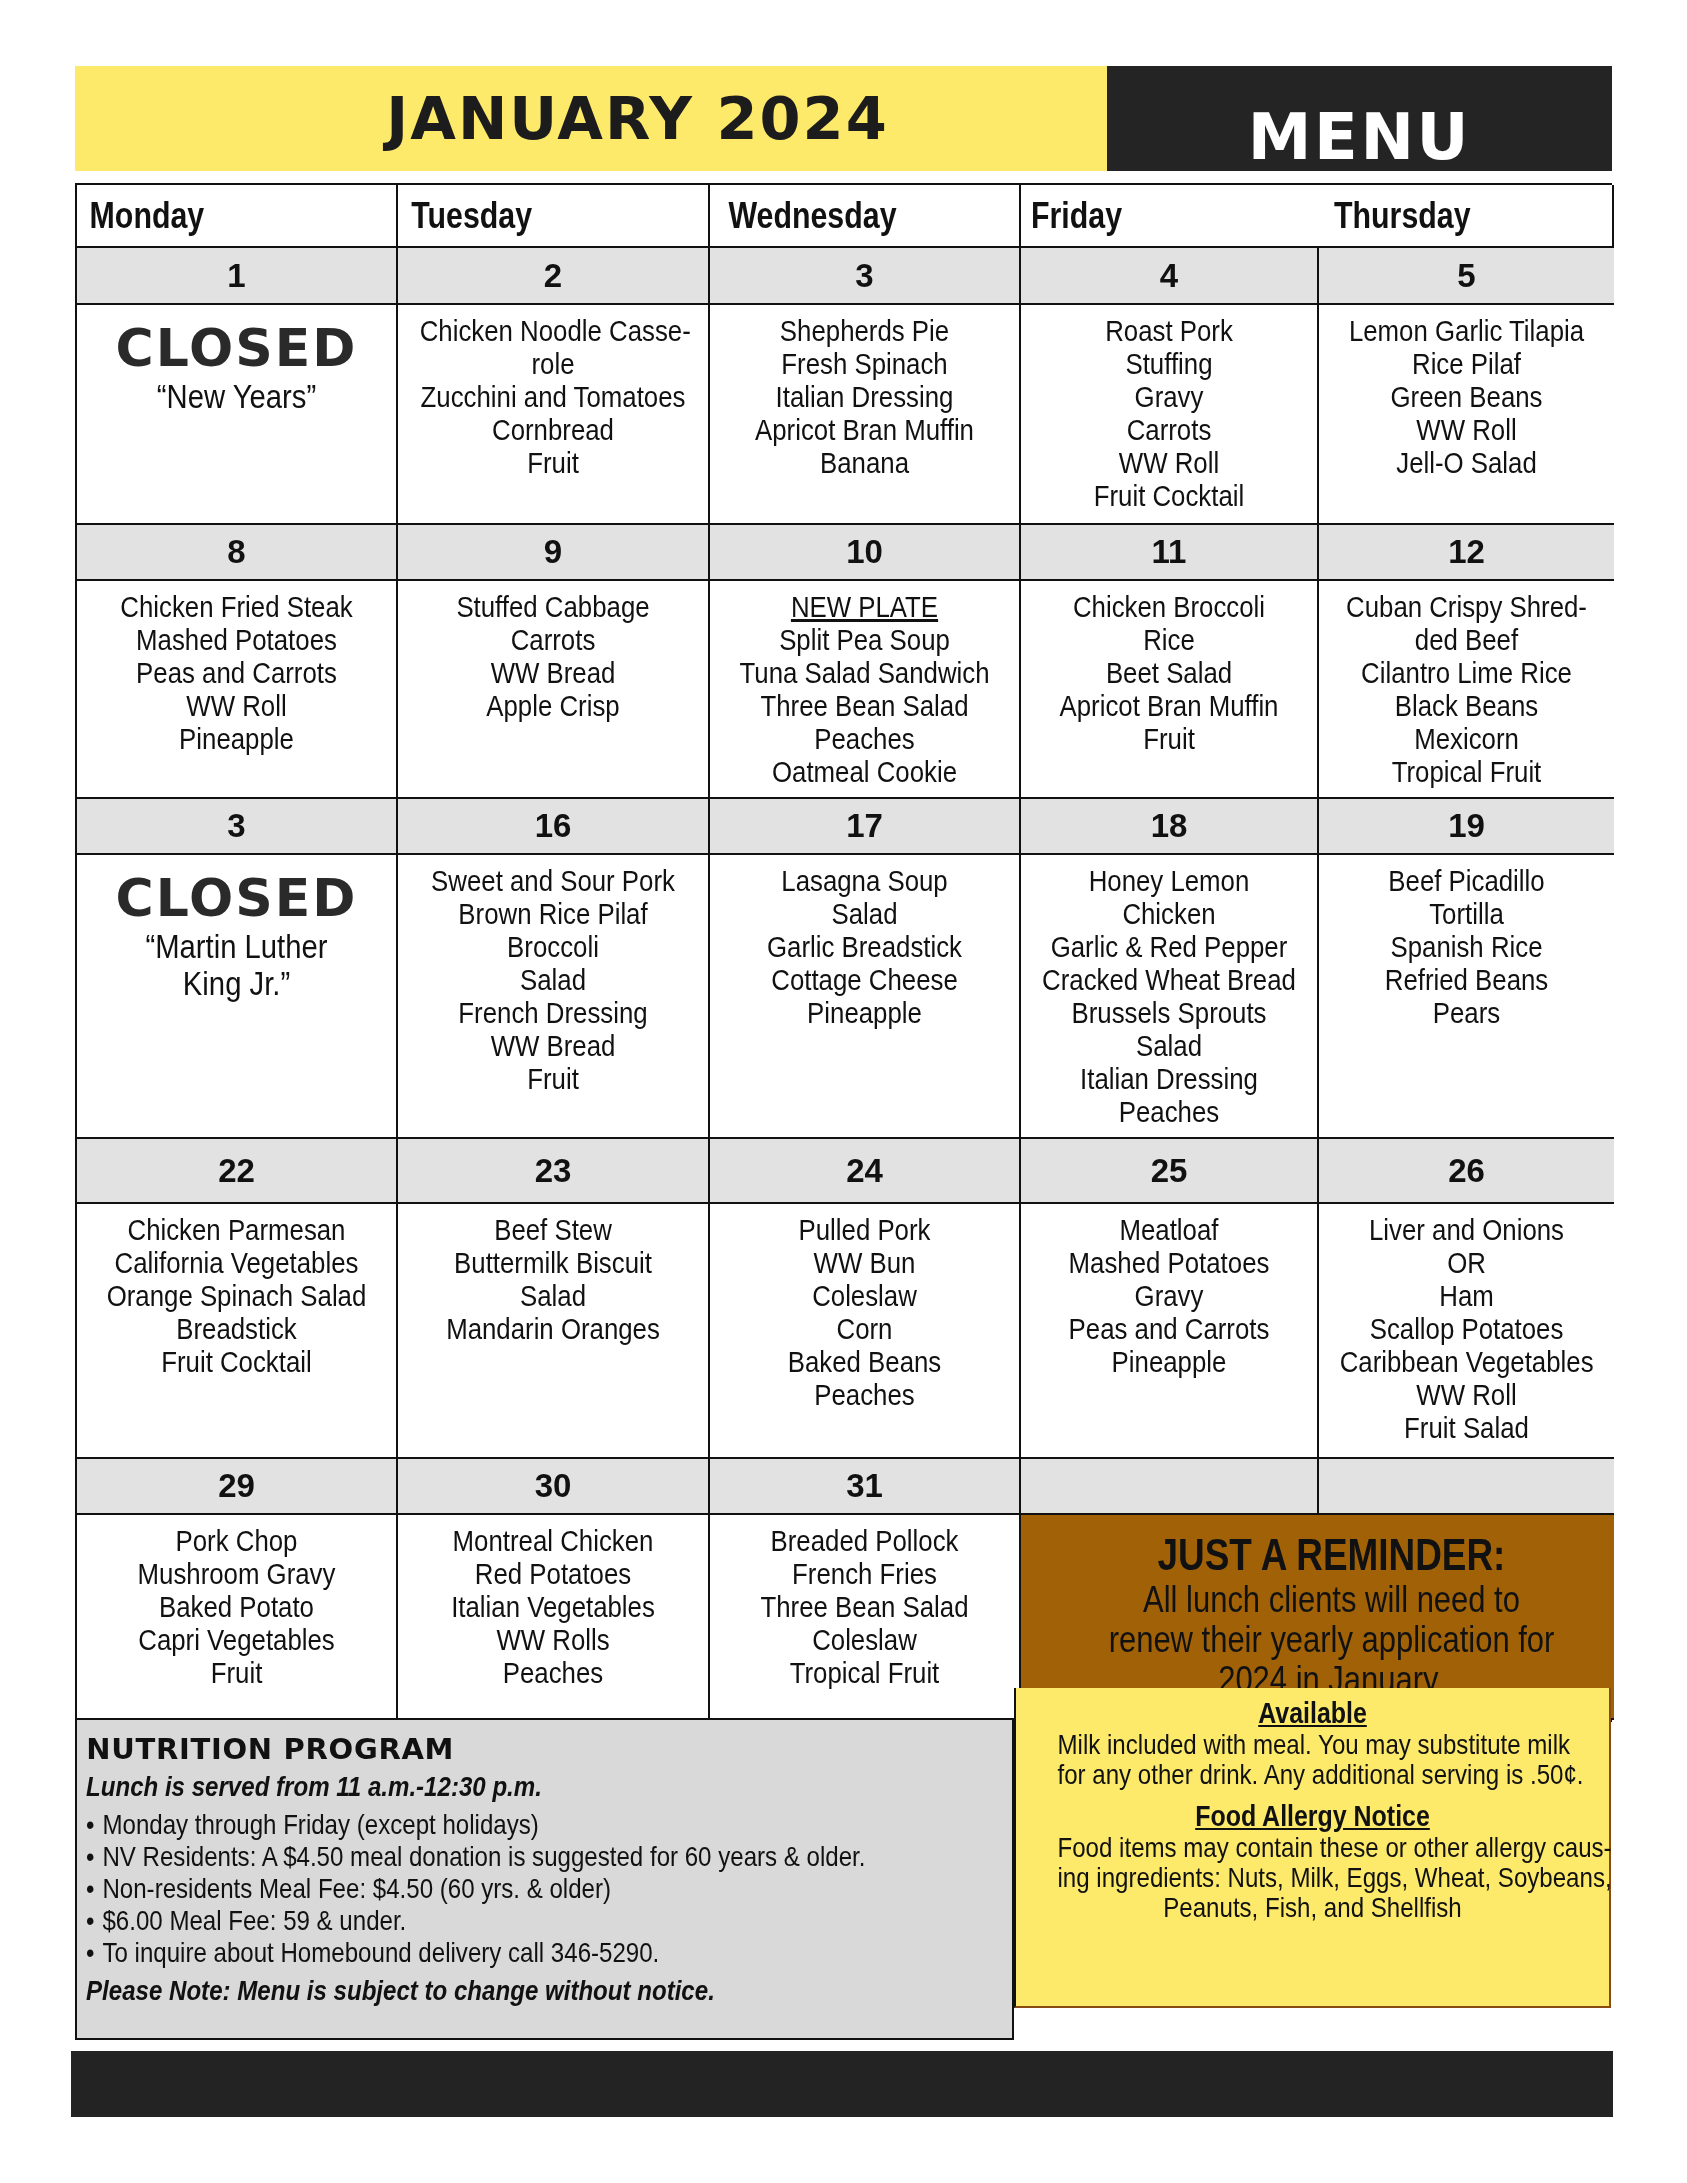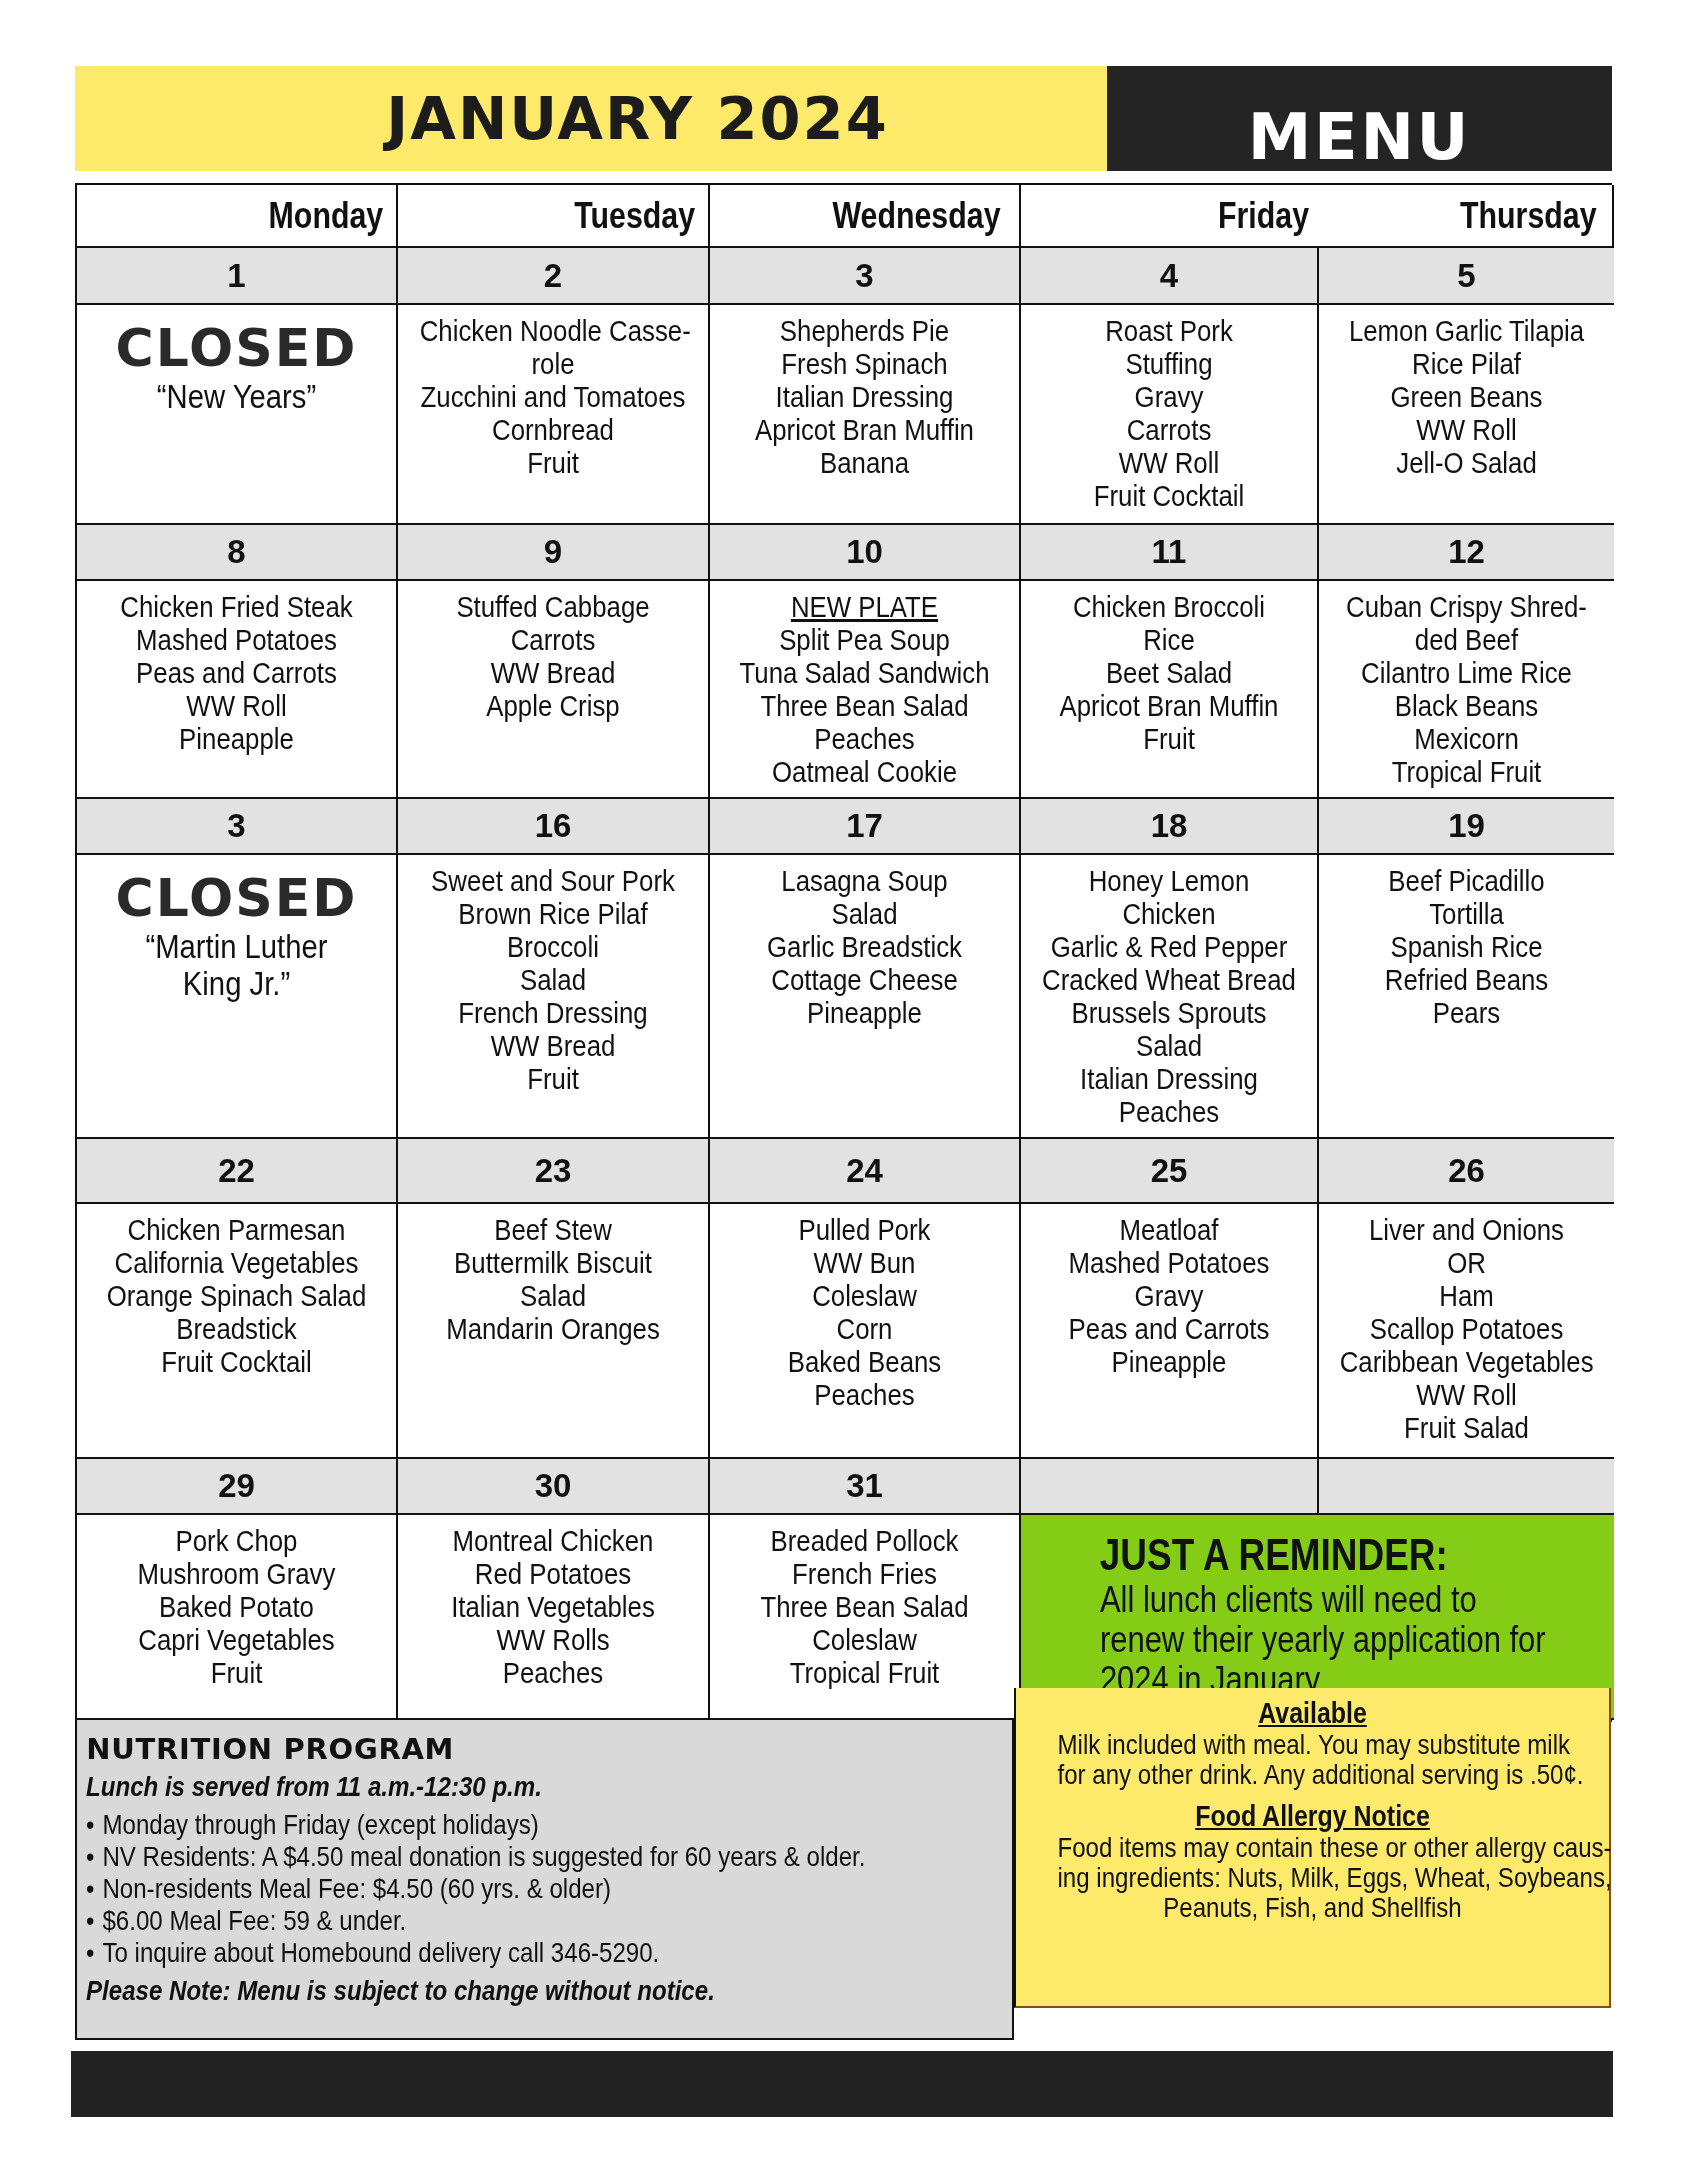--- a/index.html
+++ b/index.html
@@ -16,30 +16,30 @@
   .grid { position: absolute; left: 75px; top: 183px; width: 1537px;
           display: grid;
           grid-template-columns: 321px 312px 311px 298px 295px;
           grid-template-rows: 63px 57px 220px 56px 218px 56px 284px 65px 255px 56px 205px;
           border: 2.6px solid #111; box-sizing: border-box; }
   .cell { border-right: 2px solid #111; border-bottom: 2.6px solid #111; box-sizing: border-box;
           text-align: center; overflow: hidden; }
   .cell.last { border-right: none; }
   .dayname { display: flex; align-items: center; justify-content: center;
              font-size: 37px; font-weight: bold; transform: scaleX(0.82); transform-origin: center; }
-  .dayname-wrap { display: flex; align-items: center; justify-content: flex-end; background: #fff; }
+  .dayname-wrap { display: flex; align-items: center; justify-content: flex-start; background: #fff; }
   .datecell { background: #e2e2e2; display: flex; align-items: center; justify-content: center;
               font-size: 33px; font-weight: bold; }
   .content { background: #fff; padding-top: 9.3px; font-size: 30px; line-height: 33px; }
   .content .line { display: block; transform: scaleX(0.86); transform-origin: center; white-space: nowrap; }
   .u { text-decoration: underline; }
   .closed { font-family: "DejaVu Sans", sans-serif; font-weight: 900; font-size: 52px; color: #2a2a2a;
             letter-spacing: 2px; line-height: 60px; margin-top: 4px; }
   .closed-sub { font-size: 34px; line-height: 37px; transform: scaleX(0.86); }
-  .reminder { grid-column: 4 / span 2; background: #84cc16; padding-top: 14.6px; text-align: left; border-right: none; padding-left: 28px; }
+  .reminder { grid-column: 4 / span 2; background: #a16207; padding-top: 14.6px; text-align: center; border-right: none; padding-left: 28px; }
   .reminder-title { font-size: 45px; font-weight: bold; transform: scaleX(0.82); line-height: 50px; }
   .reminder-body { font-size: 36px; line-height: 40px; transform: scaleX(0.86); padding: 0 13.2px; }
   .nutrition { position: absolute; left: 75px; top: 1720px; width: 939px; height: 320px;
                background: #d9d9d9; border: 2.6px solid #111; border-top: none; box-sizing: border-box;
                padding: 12px 9.3px; }
   .nut-title { font-family: "DejaVu Sans", sans-serif; font-weight: 900; font-size: 29px; letter-spacing: 0.7px; }
   .nut-sub { font-size: 28px; font-style: italic; font-weight: bold; margin-top: 5.3px;
              transform: scaleX(0.86); transform-origin: left; white-space: nowrap; }
   .nut-list { list-style: none; margin: 5.3px 0 0 0; padding: 0; }
   .nut-list li { font-size: 28px; line-height: 32px; white-space: nowrap;

